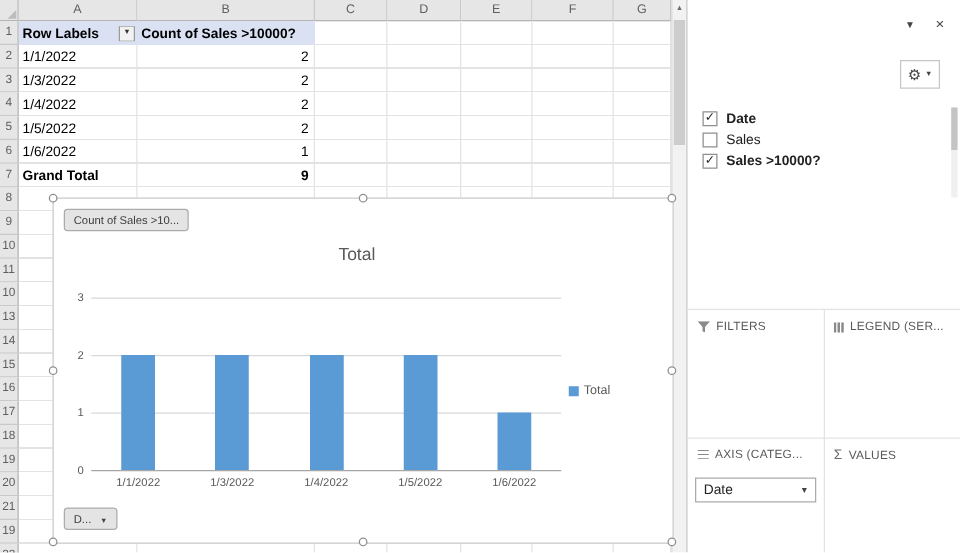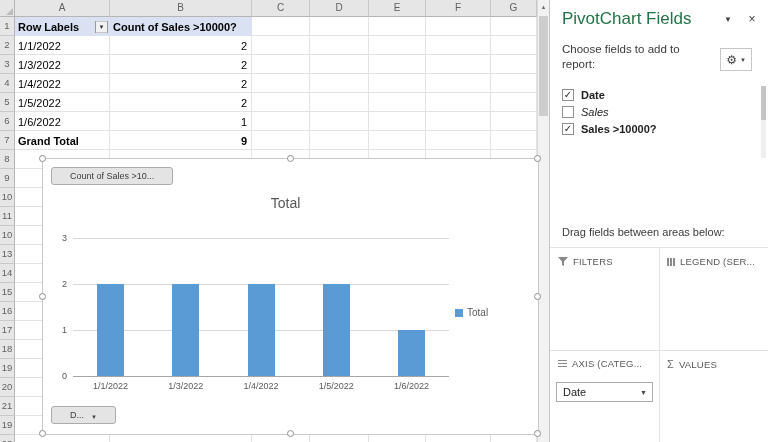--- a/index.html
+++ b/index.html
@@ -25,21 +25,21 @@
   .prow.header{background:#D9E1F2;font-weight:bold}
   .ca{width:95px;padding-left:3px;position:relative;white-space:nowrap;overflow:hidden}
   .cb{width:142px;padding-left:3px;white-space:nowrap;overflow:hidden}
   .cb.num{text-align:right;padding-right:5px;padding-left:0}
   .prow.total{font-weight:bold}
   .filter-btn{position:absolute;right:2px;top:50%;transform:translateY(-50%);width:13px;height:13px;background:#F2F2F2;border:1px solid #9A9A9A;font-size:6px;line-height:11px;text-align:center;color:#333;font-weight:normal}
 
   
   .chart{position:absolute;left:42px;top:158px;width:497px;height:277px;background:#fff;border:1px solid #C9C9C9;z-index:5}
   .handle{position:absolute;width:7px;height:7px;background:#fff;border:1px solid #8F8F8F;border-radius:50%;z-index:6}
-  .fieldbtn{position:absolute;background:#E4E4E4;border:1px solid #ABABAB;border-radius:3px;font-size:9px;color:#3C3C3C;padding:3px 18px;display:flex;align-items:flex-end;gap:7px;white-space:nowrap}
+  .fieldbtn{position:absolute;background:#E4E4E4;border:1px solid #ABABAB;border-radius:3px;font-size:9px;color:#3C3C3C;padding:3px 7px;display:flex;align-items:flex-end;gap:7px;white-space:nowrap}
   .fieldbtn .dn{font-size:6px;color:#444}
   .chart-title{position:absolute;left:30px;right:40px;top:36px;text-align:center;font-size:14px;color:#595959}
   .gl{position:absolute;left:30px;width:376px;height:1px;background:#D9D9D9}
   .gl.base{background:#A6A6A6}
   .ylab{position:absolute;left:0;width:24px;text-align:right;font-size:9px;color:#595959}
   .bars{position:absolute;left:30px;top:79px;width:376px;height:138px;display:flex;align-items:flex-end}
   .slot{flex:1;display:flex;justify-content:center;align-items:flex-end;height:100%}
   .bar{width:27px}
   .xlabs{position:absolute;left:30px;top:222px;width:376px;display:flex}
   .xlab{flex:1;text-align:center;font-size:9px;color:#595959;white-space:nowrap}
@@ -227,46 +227,43 @@
       <div class="handle" style="left: calc(50% - 4px); top: calc(100% - 4px);"></div>
       <div class="handle" style="left: calc(100% - 4px); top: calc(100% - 4px);"></div>
     </div>
 
   <div class="vscroll">
     <div class="up">▲</div>
     <div class="thumb"></div>
   </div>
 
   <div class="panel">
-    <div class="ptitle">PivotChart Fields</div>
     <div class="picon chev">▼</div>
     <div class="picon close">×</div>
-    <div class="psub">Choose fields to add to report:</div>
     <div class="gearbtn">
       <span>⚙</span>
       <span class="dn">▼</span>
     </div>
     <div class="fields" id="fields">
         <div class="field checked">
           <div class="cb-box">✓</div>
           <div style="display: inline;">Date</div>
         </div>
         <div class="field">
           <div class="cb-box"></div>
-          <div style="display: inline; font-style: italic;">Sales</div>
+          <div style="display: inline;">Sales</div>
         </div>
         <div class="field checked">
           <div class="cb-box">✓</div>
           <div style="display: inline;">Sales &gt;10000?</div>
         </div>
       </div>
     <div class="list-scroll">
       <div class="list-thumb"></div>
     </div>
-    <div class="dragnote">Drag fields between areas below:</div>
 
     <div class="areas">
       <div class="vdiv"></div>
       <div class="hdiv"></div>
 
       <div class="areahead filters">
         <svg width="10" height="9">
             <path d="M0 0h10L6 4.5V9L4 8V4.5Z" fill="#8A8A8A"></path>
           </svg>
         <span>FILTERS</span>

